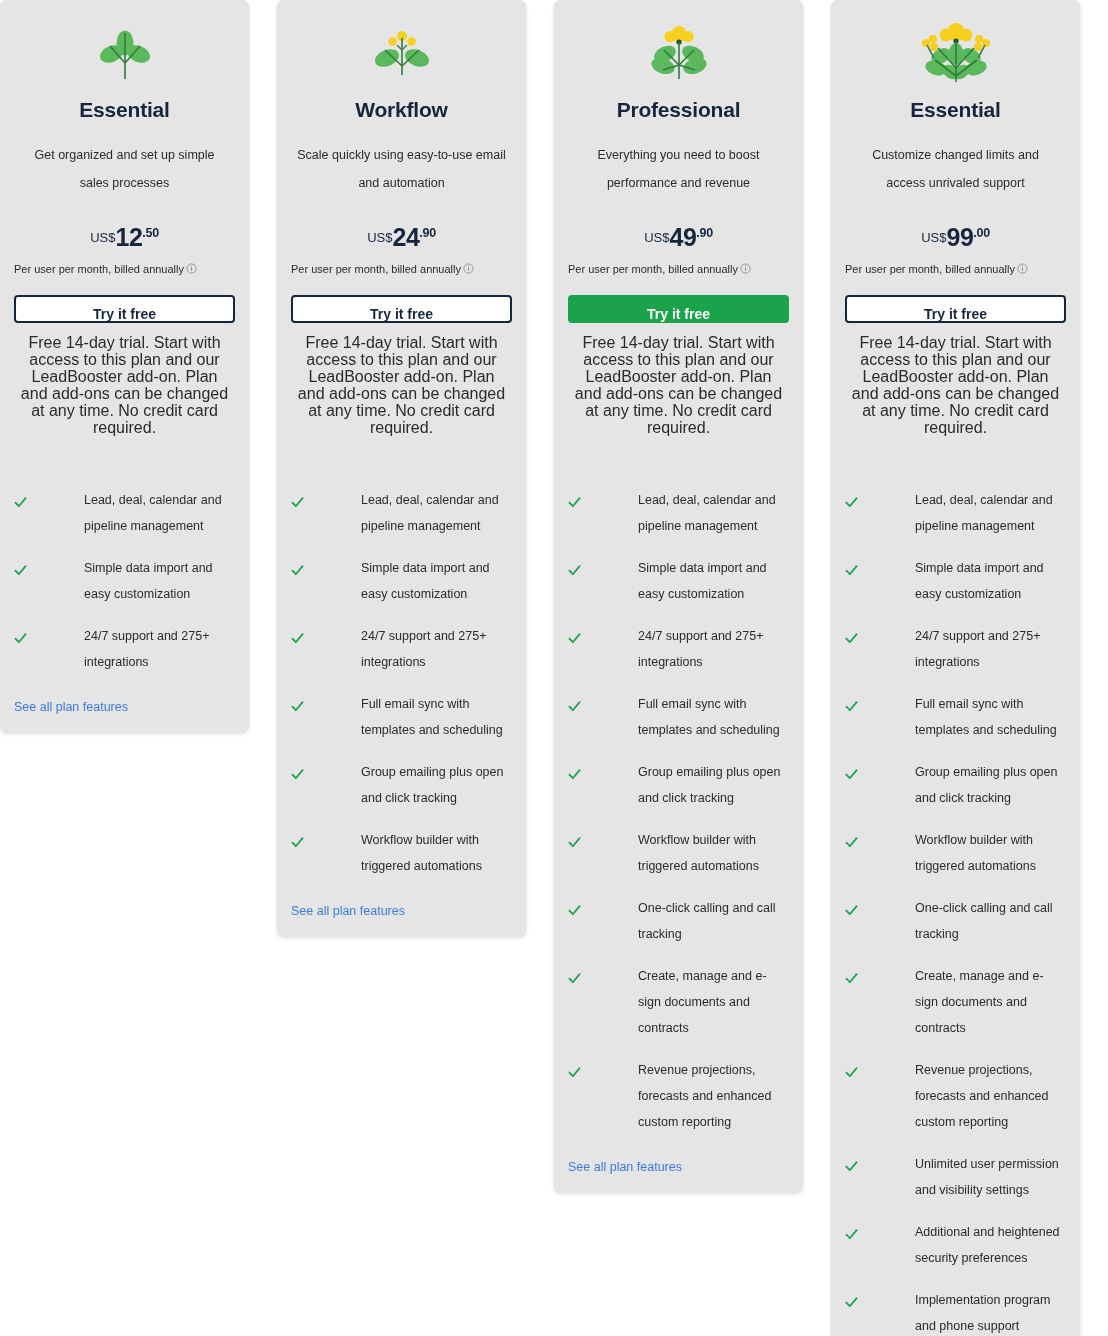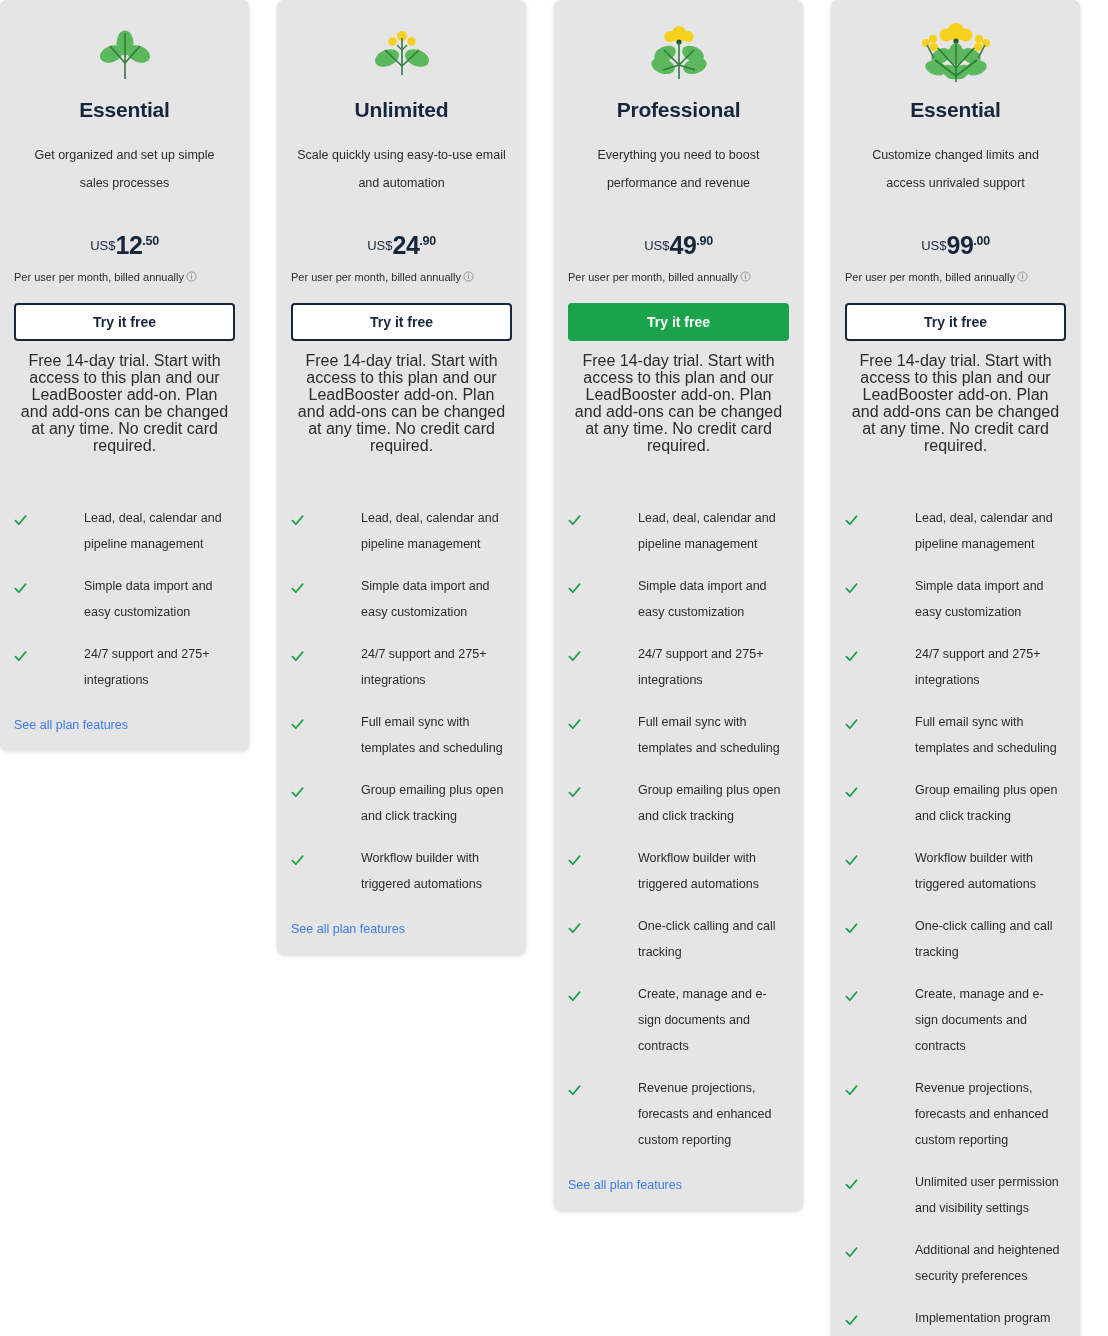--- a/index.html
+++ b/index.html
@@ -50,21 +50,21 @@
     font-size: 12.5px;
     line-height: 28px;
     color: #2b2b2b;
     margin-top: 19px;
     padding: 0 6px;
   }
 
   
   .price-block {
     text-align: center;
-    margin-top: 34px;
+    margin-top: 26px;
     white-space: nowrap;
   }
   .cur {
     font-size: 13px;
     color: #16263d;
     vertical-align: 4px;
   }
   .amount {
     font-size: 25px;
     font-weight: bold;
@@ -89,21 +89,21 @@
     width: 11px; height: 11px;
     vertical-align: -1px;
     margin-left: 2px;
   }
 
   
   .cta {
     display: block;
     width: 100%;
     margin-top: 20px;
-    height: 38px;
+    height: 28px;
     line-height: 34px;
     text-align: center;
     font-size: 14px;
     font-weight: bold;
     border-radius: 4px;
     cursor: pointer;
     background: #ffffff;
     color: #16263d;
     border: 2px solid #16263d;
     font-family: "Liberation Sans", sans-serif;
@@ -204,21 +204,21 @@
     <circle cx="21.5" cy="18.5" r="4.2" fill="#f7cf1d"></circle>
     <circle cx="40.5" cy="18.5" r="4.2" fill="#f7cf1d"></circle>
     <ellipse cx="16" cy="35" rx="12.5" ry="8" fill="#5cb85c" transform="rotate(-22 16 35)"></ellipse>
     <ellipse cx="46" cy="35" rx="12.5" ry="8" fill="#5cb85c" transform="rotate(22 46 35)"></ellipse>
     <line x1="31" y1="52" x2="31" y2="15" stroke="#2e7d3a" stroke-width="1.6"></line>
     <line x1="31" y1="43" x2="14" y2="27" stroke="#2e7d3a" stroke-width="1.6"></line>
     <line x1="31" y1="43" x2="48" y2="27" stroke="#2e7d3a" stroke-width="1.6"></line>
     <line x1="26" y1="22" x2="31" y2="27" stroke="#4a7c52" stroke-width="1.5"></line>
     <line x1="36" y1="22" x2="31" y2="27" stroke="#4a7c52" stroke-width="1.5"></line>
   </svg>
-        </div><div class="plan-name">Unlimited</div><div class="plan-tagline">Scale quickly using easy-to-use email and automation</div><div class="price-block"><span class="cur">US$</span><span class="amount">24</span><span class="cents">.90</span></div><div class="billing"><span>Per user per month, billed annually</span><span class="info-icon"><svg viewBox="0 0 12 12" width="11" height="11">
+        </div><div class="plan-name">Workflow</div><div class="plan-tagline">Scale quickly using easy-to-use email and automation</div><div class="price-block"><span class="cur">US$</span><span class="amount">24</span><span class="cents">.90</span></div><div class="billing"><span>Per user per month, billed annually</span><span class="info-icon"><svg viewBox="0 0 12 12" width="11" height="11">
               <circle cx="6" cy="6" r="5" fill="none" stroke="#8a8f98" stroke-width="1"></circle>
               <circle cx="6" cy="3.4" r="0.7" fill="#8a8f98"></circle>
               <rect x="5.4" y="4.9" width="1.2" height="3.6" fill="#8a8f98"></rect>
             </svg></span></div><button class="cta">Try it free</button><div class="trial-note">Free 14-day trial. Start with access to this plan and our LeadBooster add-on. Plan and add-ons can be changed at any time. No credit card required.</div><div class="divider"></div><div class="features">
           <div class="feature">
             <span class="check"><svg viewBox="0 0 14 14" width="13" height="13">
                 <path d="M1.5 7.2 L5.2 11 L12.5 2.3" fill="none" stroke="#1aa34a" stroke-width="1.9" stroke-linecap="round" stroke-linejoin="round"></path>
               </svg></span>
             <span class="feature-text">Lead, deal, calendar and pipeline management</span>
           </div>

